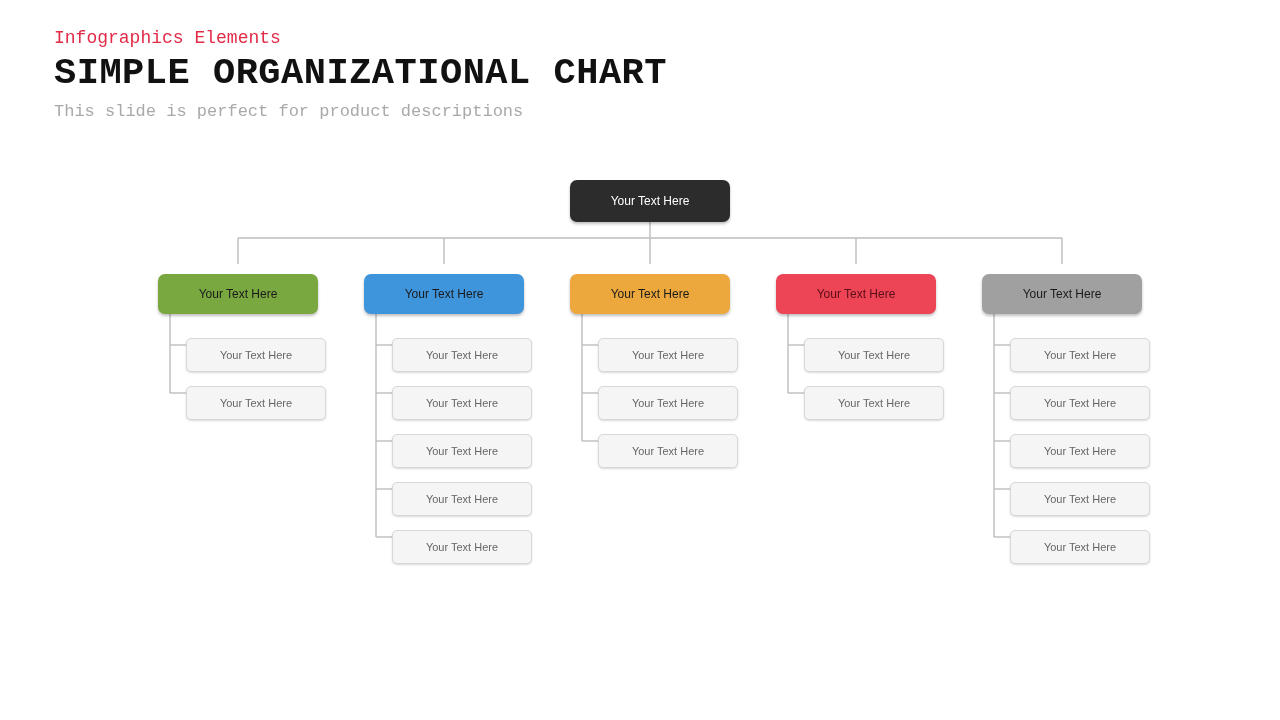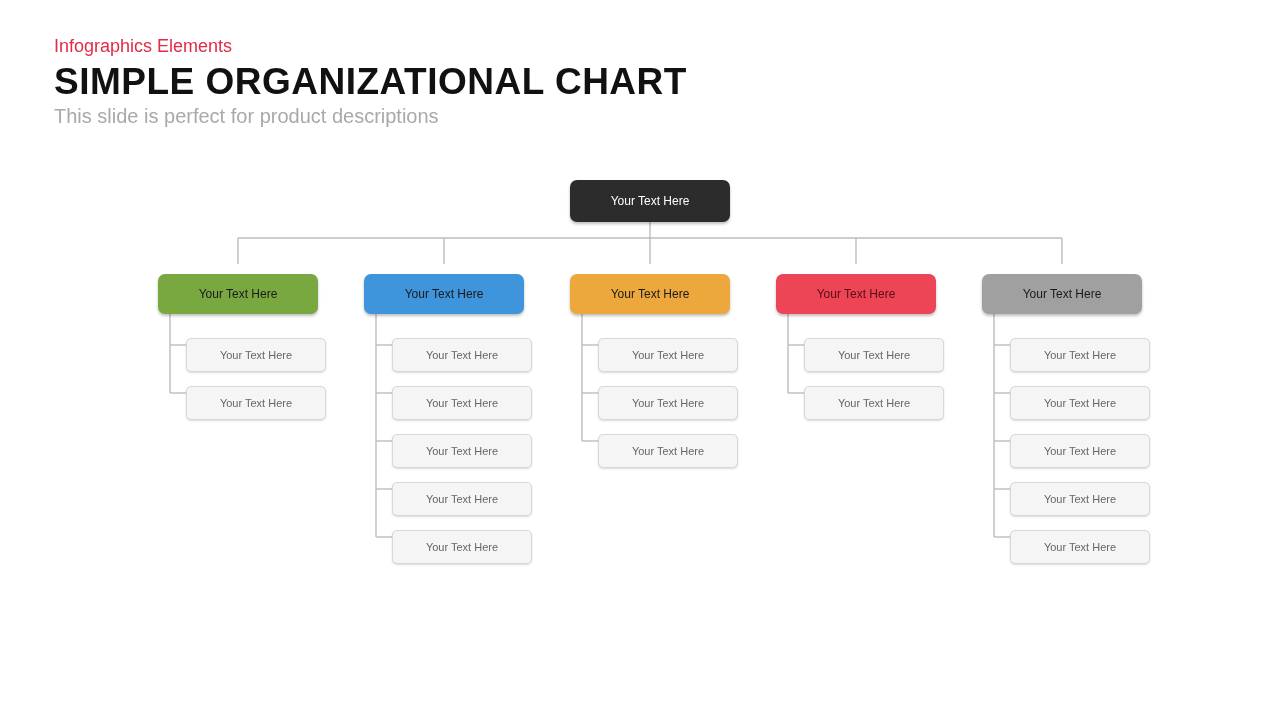--- a/index.html
+++ b/index.html
@@ -5,37 +5,38 @@
   * { margin: 0; padding: 0; box-sizing: border-box; }
   body {
     width: 1280px;
     height: 720px;
     background: #fff;
     font-family: "Segoe UI", Arial, sans-serif;
     position: relative;
     overflow: hidden;
   }
   .header {
-    padding: 36px 0 0 54px;
+    padding: 28px 0 0 54px;
+    font-family: Liberation Mono, monospace;
   }
   .kicker {
     color: #e22b47;
     font-size: 18px;
     font-weight: 400;
     margin-bottom: 4px;
   }
   .title {
     font-size: 37px;
     font-weight: 700;
     color: #111;
     letter-spacing: 0.5px;
-    margin-bottom: 2px;
+    margin-bottom: 8px;
   }
   .subtitle {
-    font-size: 20px;
+    font-size: 17px;
     color: #a9a9a9;
     font-weight: 400;
   }
   .chart {
     position: absolute;
     top: 170px;
     left: 0;
     width: 1280px;
   }
   .node {

